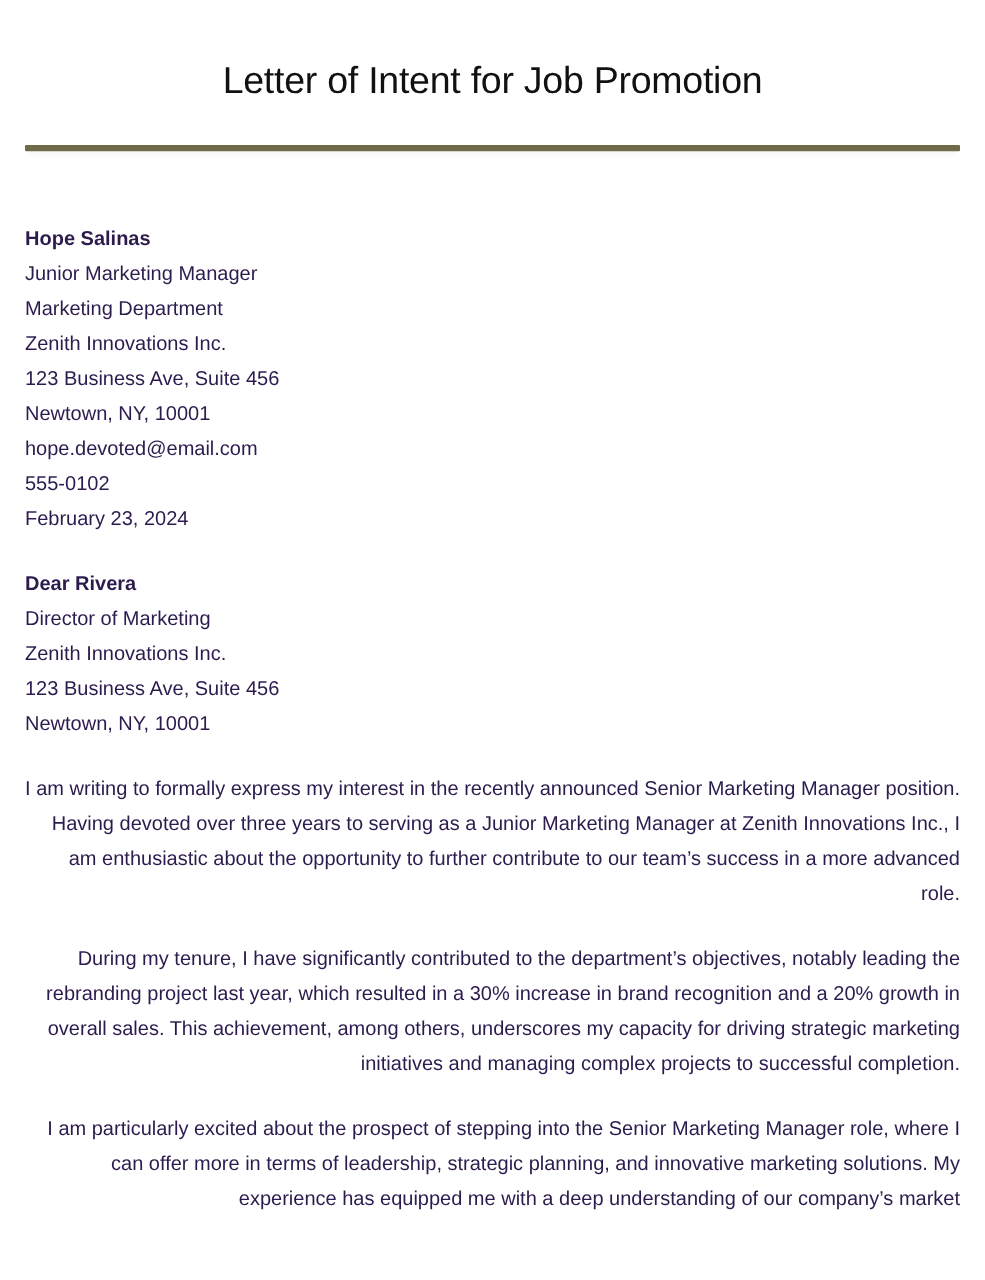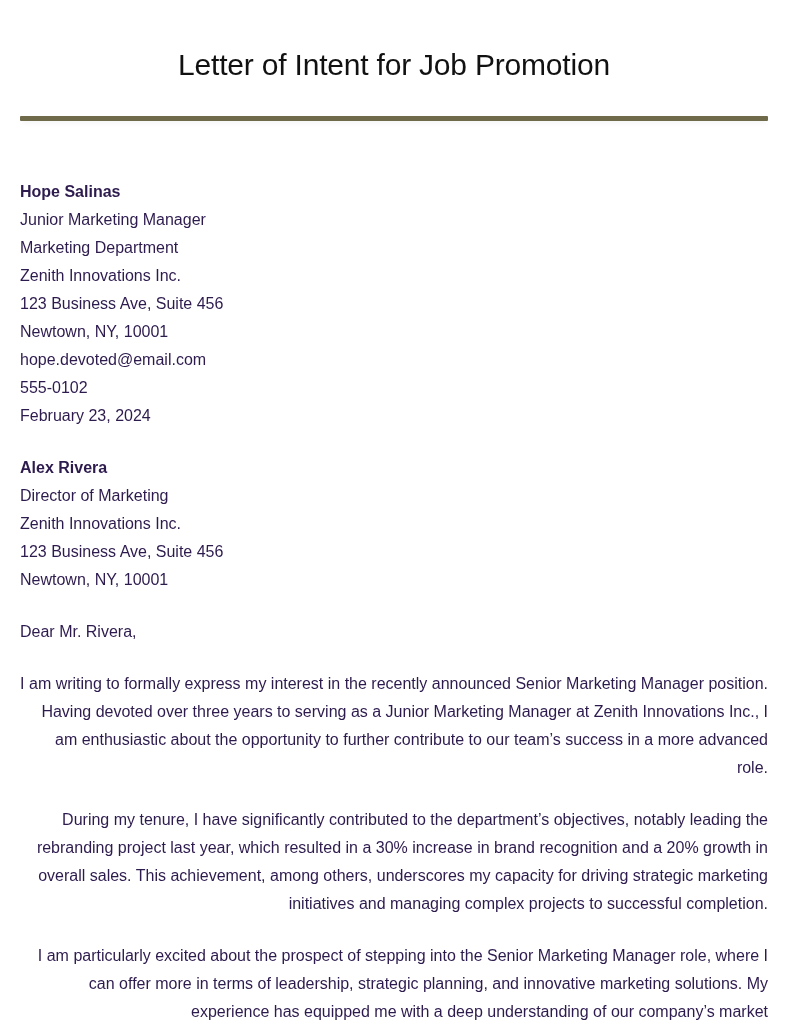--- a/index.html
+++ b/index.html
@@ -89,28 +89,27 @@
       <span class="line">Marketing Department</span>
       <span class="line">Zenith Innovations Inc.</span>
       <span class="line">123 Business Ave, Suite 456</span>
       <span class="line">Newtown, NY, 10001</span>
       <span class="line">hope.devoted@email.com</span>
       <span class="line">555-0102</span>
       <span class="line">February 23, 2024</span>
     </div>
 
     <div class="address-block">
-      <span class="line name">Alex Rivera</span>
+      <span class="line name">Dear Rivera</span>
       <span class="line">Director of Marketing</span>
       <span class="line">Zenith Innovations Inc.</span>
       <span class="line">123 Business Ave, Suite 456</span>
       <span class="line">Newtown, NY, 10001</span>
     </div>
 
-    <div class="salutation">Dear Mr. Rivera,</div>
 
     <p class="para">I am writing to formally express my interest in the recently announced Senior Marketing Manager position. Having devoted over three years to serving as a Junior Marketing Manager at Zenith Innovations Inc., I am enthusiastic about the opportunity to further contribute to our team’s success in a more advanced role.</p>
 
     <p class="para">During my tenure, I have significantly contributed to the department’s objectives, notably leading the rebranding project last year, which resulted in a 30% increase in brand recognition and a 20% growth in overall sales. This achievement, among others, underscores my capacity for driving strategic marketing initiatives and managing complex projects to successful completion.</p>
 
     <p class="para">I am particularly excited about the prospect of stepping into the Senior Marketing Manager role, where I can offer more in terms of leadership, strategic planning, and innovative marketing solutions. My experience has equipped me with a deep understanding of our company’s market</p>
 
   </div>
 </div>
 

